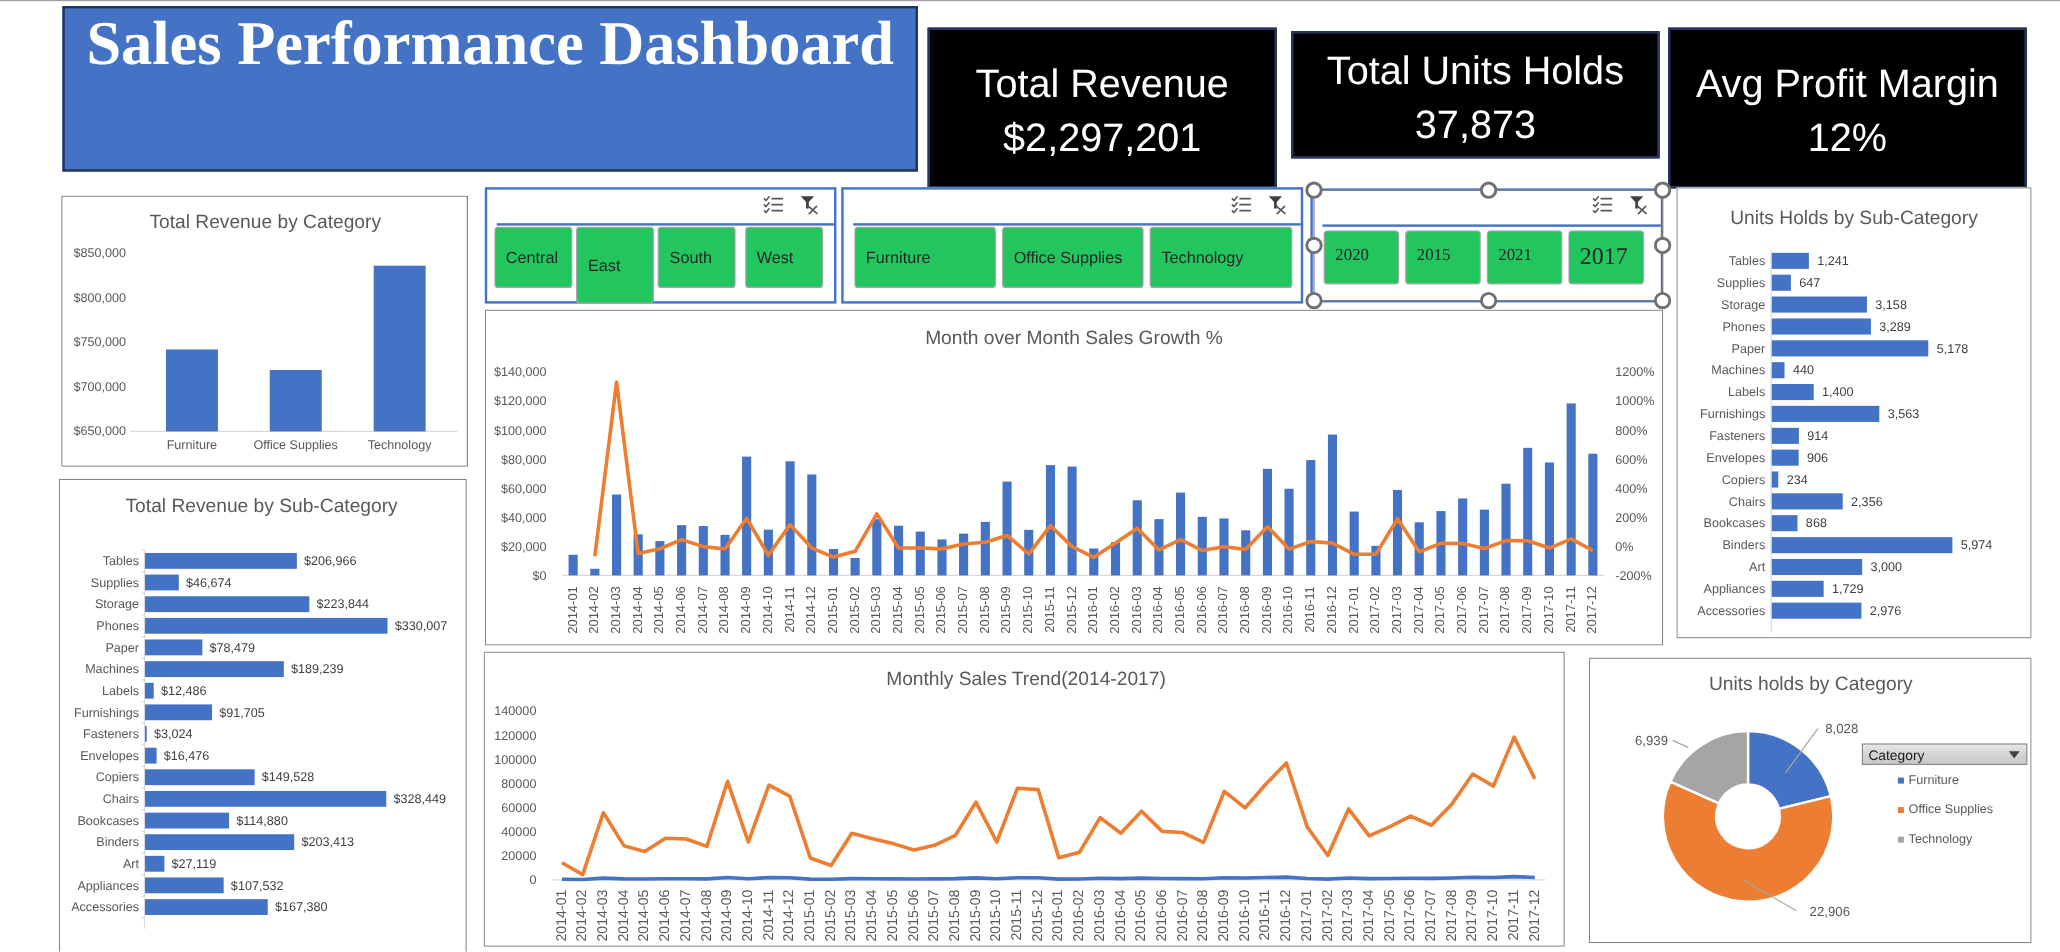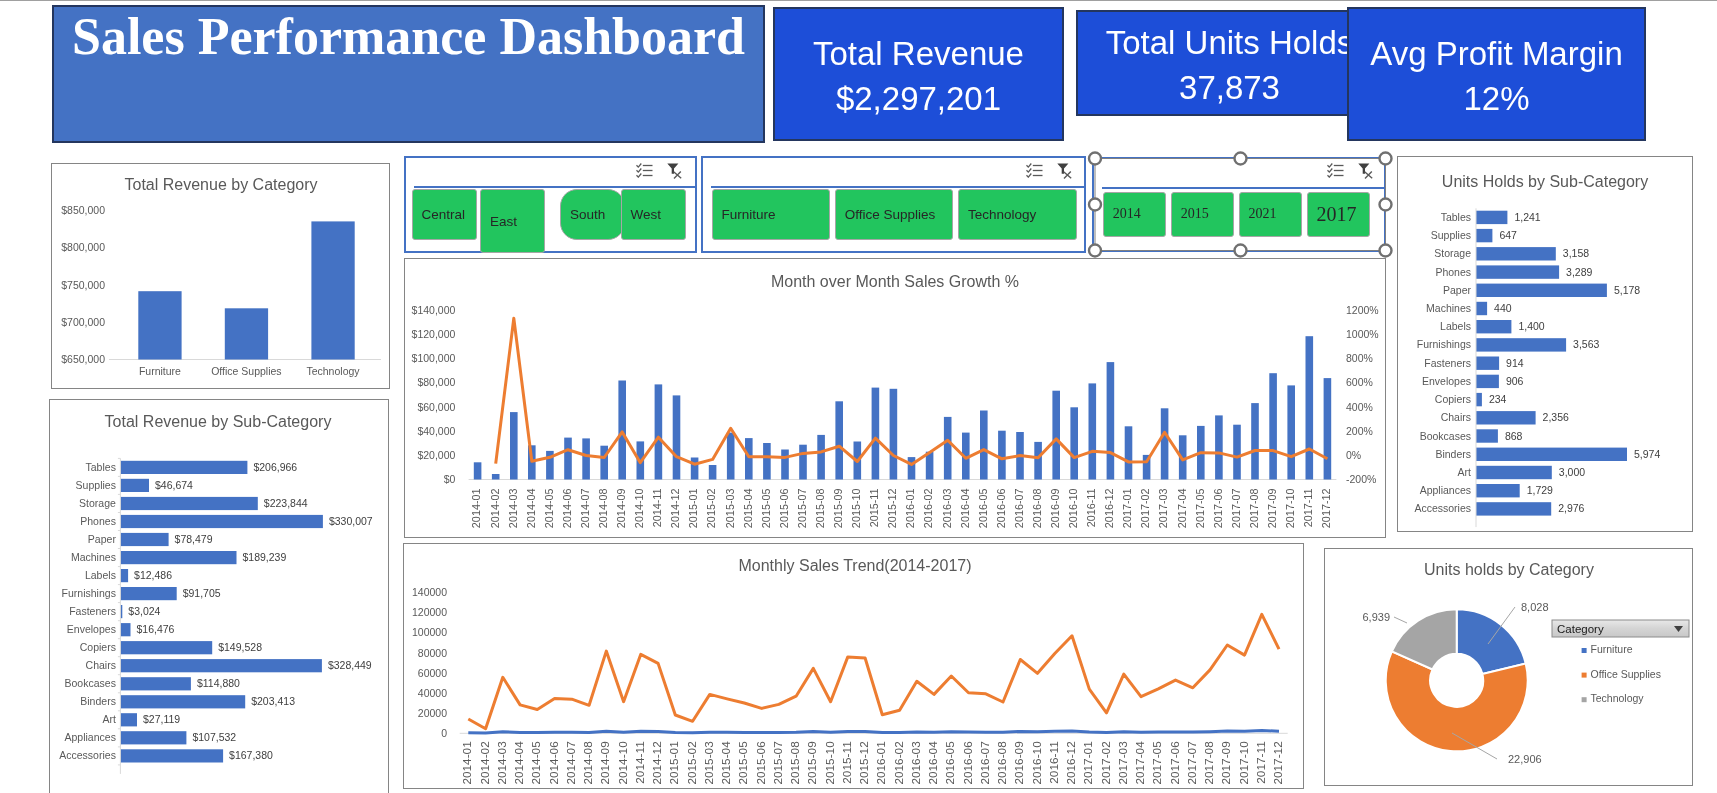--- a/index.html
+++ b/index.html
@@ -1,19 +1,19 @@
 <!DOCTYPE html>
 <html><head><meta charset="utf-8"><style>
 html,body{margin:0;padding:0;}
 body{width:1717px;height:793px;position:relative;background:#fff;
   font-family:"Liberation Sans",sans-serif;overflow:hidden;}
 .abs{position:absolute;}
-.kpi{position:absolute;background:#1d4ed8;border:2px solid #24365E;color:#fff;
+.kpi{position:absolute;background:#000000;border:2px solid #24365E;color:#fff;
   display:flex;flex-direction:column;justify-content:center;align-items:center;
-  font-size:33px;line-height:44.5px;padding-top:5px;box-sizing:border-box;}
+  font-size:33px;line-height:44.5px;padding-top:5px;box-sizing:border-box;margin-top:16px;}
 .chartbox{position:absolute;background:#fff;}
 .slicer{position:absolute;background:#fff;border:2px solid #4472C4;box-sizing:border-box;}
 .slhead{position:absolute;left:9px;top:7px;font-size:13px;font-weight:bold;color:#000;margin-top:27px;}
 .slline{position:absolute;left:8px;right:0px;top:28px;border-top:2px solid #4472C4;}
 .slbtn{position:absolute;background:#22c55e;border:1px solid #A6A6A6;border-radius:3px;
   box-sizing:border-box;font-size:13.5px;color:#262626;display:flex;align-items:center;
   padding-left:9px;}
 svg{position:absolute;display:block;}
 svg text{font-family:"Liberation Sans",sans-serif;}
 </style></head><body>
@@ -23,21 +23,21 @@
     <span style="font-family:'Liberation Serif',serif;font-weight:bold;color:#fff;font-size:52px;">Sales Performance Dashboard</span>
   </div>
 <div class="kpi" style="left:773px;top:7px;width:291px;height:134px;">
     <div>Total Revenue</div>
     <div>$2,297,201</div>
   </div>
 <div class="kpi" style="left:1076px;top:10px;width:307px;height:106px;">
     <div>Total Units Holds</div>
     <div>37,873</div>
   </div>
-<div class="kpi" style="left:1347px;top:7px;width:299px;height:134px;">
+<div class="kpi" style="left:1390px;top:7px;width:299px;height:134px;">
     <div>Avg Profit Margin</div>
     <div>12%</div>
   </div>
 <div class="slicer" style="left:404px;top:156px;width:293px;height:97px;">
     <div class="slhead">Region</div>
     <div class="slline"></div>
   </div>
 <svg class="abs" style="left:636px;top:163px;" width="17" height="15" viewBox="0 0 17 15">
     <path d="M0.5 2.3 l1.8 1.8 l3.0 -3.6" stroke="#595959" stroke-width="1.3" fill="none"></path>
     <line x1="6.8" y1="2.5" x2="16.5" y2="2.5" stroke="#595959" stroke-width="1.3"></line>
@@ -45,21 +45,21 @@
     <line x1="6.8" y1="7.5" x2="16.5" y2="7.5" stroke="#595959" stroke-width="1.3"></line>
     <path d="M0.5 12.3 l1.8 1.8 l3.0 -3.6" stroke="#595959" stroke-width="1.3" fill="none"></path>
     <line x1="6.8" y1="12.5" x2="16.5" y2="12.5" stroke="#595959" stroke-width="1.3"></line>
   </svg>
 <svg class="abs" style="left:666px;top:163px;" width="18" height="16" viewBox="0 0 18 16">
     <path d="M1.3 0.5 L12.4 0.5 L8.0 5.4 L8.0 10.8 L5.7 10.8 L5.7 5.4 Z" fill="#404040"></path>
     <path d="M7.6 8.8 L15.2 15.2 M14.8 8.6 L8.0 15.4" stroke="#595959" stroke-width="1.4" fill="none"></path>
   </svg>
 <div class="slbtn" style="left:411.5px;top:189px;width:65.2px;height:51px;">Central</div>
 <div class="slbtn" style="left:480px;top:189px;width:65.2px;height:64px;">East</div>
-<div class="slbtn" style="left:560px;top:189px;width:65.2px;height:51px;border-radius:17px;">South</div>
+<div class="slbtn" style="left:548px;top:189px;width:65.2px;height:51px;">South</div>
 <div class="slbtn" style="left:620.6px;top:189px;width:65.2px;height:51px;">West</div>
 <div class="slicer" style="left:701px;top:156px;width:385px;height:97px;">
     <div class="slhead">Category</div>
     <div class="slline"></div>
   </div>
 <svg class="abs" style="left:1026px;top:163px;" width="17" height="15" viewBox="0 0 17 15">
     <path d="M0.5 2.3 l1.8 1.8 l3.0 -3.6" stroke="#595959" stroke-width="1.3" fill="none"></path>
     <line x1="6.8" y1="2.5" x2="16.5" y2="2.5" stroke="#595959" stroke-width="1.3"></line>
     <path d="M0.5 7.3 l1.8 1.8 l3.0 -3.6" stroke="#595959" stroke-width="1.3" fill="none"></path>
     <line x1="6.8" y1="7.5" x2="16.5" y2="7.5" stroke="#595959" stroke-width="1.3"></line>
@@ -82,21 +82,21 @@
     <line x1="6.8" y1="2.5" x2="16.5" y2="2.5" stroke="#595959" stroke-width="1.3"></line>
     <path d="M0.5 7.3 l1.8 1.8 l3.0 -3.6" stroke="#595959" stroke-width="1.3" fill="none"></path>
     <line x1="6.8" y1="7.5" x2="16.5" y2="7.5" stroke="#595959" stroke-width="1.3"></line>
     <path d="M0.5 12.3 l1.8 1.8 l3.0 -3.6" stroke="#595959" stroke-width="1.3" fill="none"></path>
     <line x1="6.8" y1="12.5" x2="16.5" y2="12.5" stroke="#595959" stroke-width="1.3"></line>
   </svg>
 <svg class="abs" style="left:1357px;top:163px;" width="18" height="16" viewBox="0 0 18 16">
     <path d="M1.3 0.5 L12.4 0.5 L8.0 5.4 L8.0 10.8 L5.7 10.8 L5.7 5.4 Z" fill="#404040"></path>
     <path d="M7.6 8.8 L15.2 15.2 M14.8 8.6 L8.0 15.4" stroke="#595959" stroke-width="1.4" fill="none"></path>
   </svg>
-<div class="slbtn" style="left:1102.8px;top:191.5px;width:63.7px;height:45.5px;font-family:'Liberation Serif',serif;font-size:14px;">2014</div>
+<div class="slbtn" style="left:1102.8px;top:191.5px;width:63.7px;height:45.5px;font-family:'Liberation Serif',serif;font-size:14px;">2020</div>
 <div class="slbtn" style="left:1170.7px;top:191.5px;width:63.7px;height:45.5px;font-family:'Liberation Serif',serif;font-size:14px;">2015</div>
 <div class="slbtn" style="left:1238.6px;top:191.5px;width:63.7px;height:45.5px;font-family:'Liberation Serif',serif;font-size:14px;">2021</div>
 <div class="slbtn" style="left:1306.5px;top:191.5px;width:63.7px;height:45.5px;font-family:'Liberation Serif',serif;font-size:20px;">2017</div>
 <svg class="abs" style="left:1080px;top:145px;" width="320" height="120" viewBox="0 0 320 120">
     <rect x="15" y="13.5" width="290.5" height="92.0" fill="none" stroke="#808080" stroke-width="1"></rect>
     <circle cx="15" cy="13.5" r="6" fill="#fff" stroke="#707070" stroke-width="2.4"></circle>
     <circle cx="15" cy="59.5" r="6" fill="#fff" stroke="#707070" stroke-width="2.4"></circle>
     <circle cx="15" cy="105.5" r="6" fill="#fff" stroke="#707070" stroke-width="2.4"></circle>
     <circle cx="160.5" cy="13.5" r="6" fill="#fff" stroke="#707070" stroke-width="2.4"></circle>
     <circle cx="160.5" cy="105.5" r="6" fill="#fff" stroke="#707070" stroke-width="2.4"></circle>

